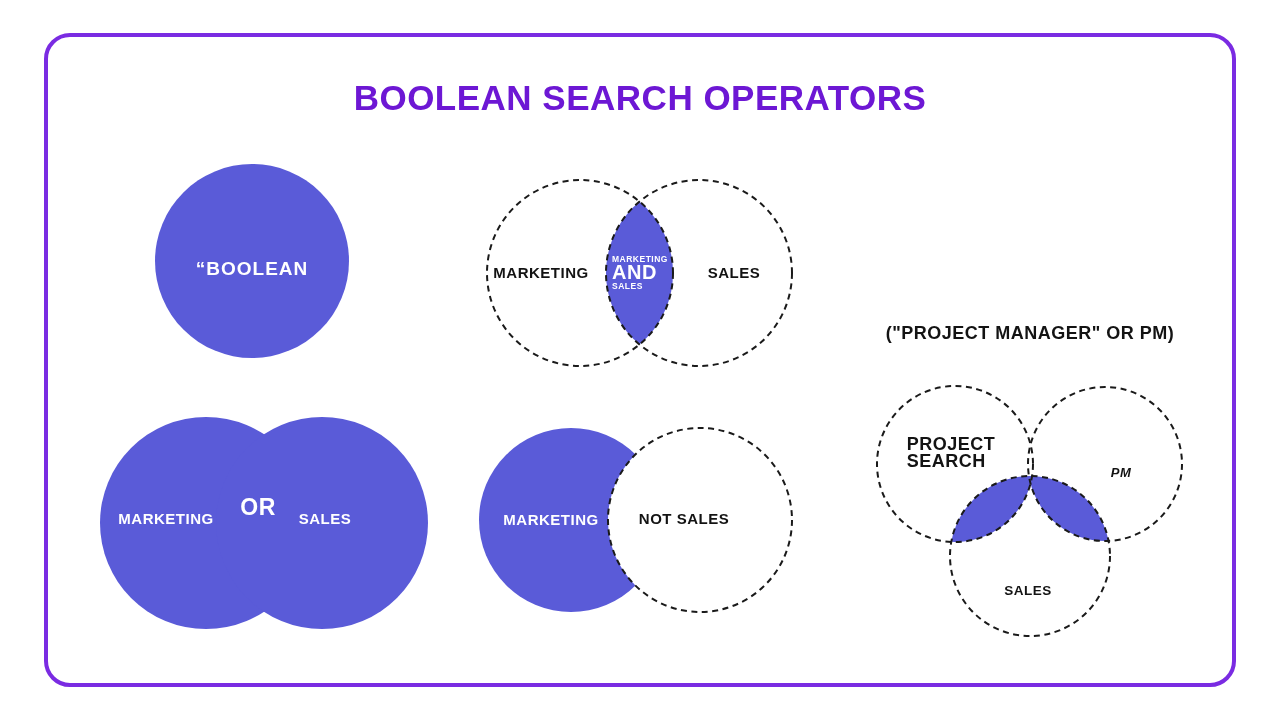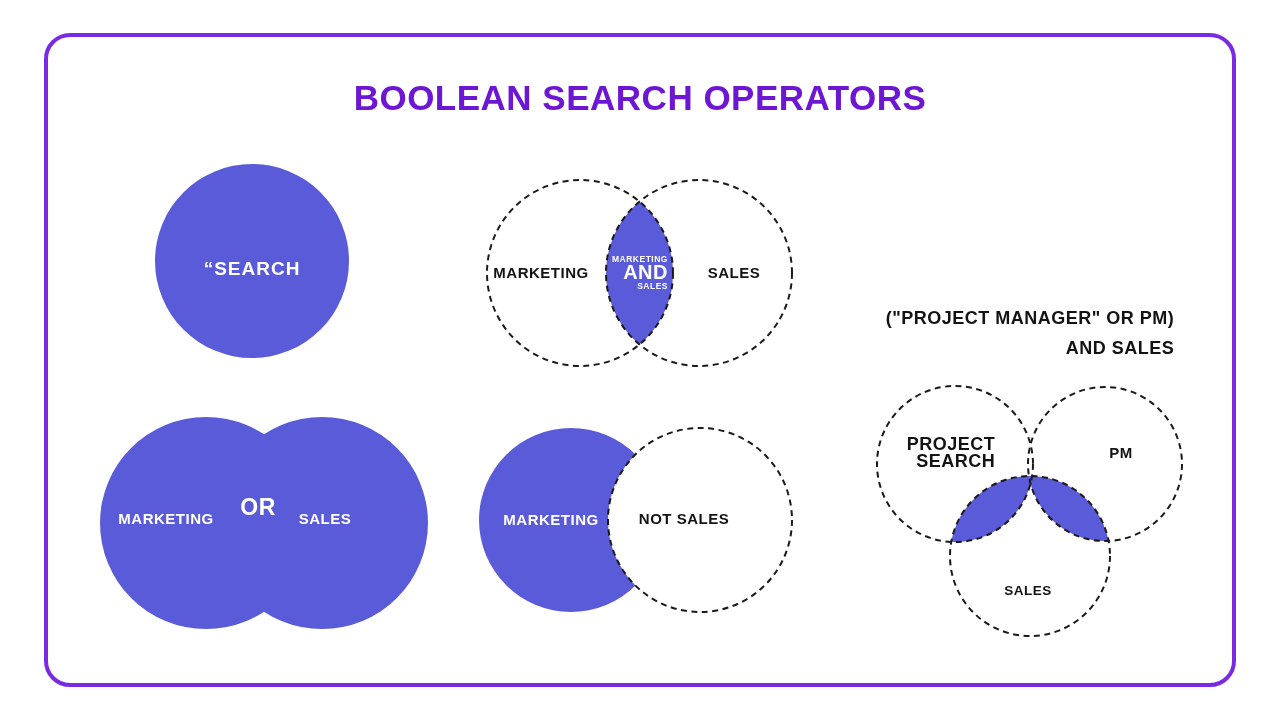--- a/index.html
+++ b/index.html
@@ -27,21 +27,21 @@
     stroke-dasharray: 6 4.5;
   }
   .dashed-stroke {
     stroke: #1a1a1a;
     stroke-width: 2;
     stroke-dasharray: 6 4.5;
   }
   .label {
     position: absolute;
     transform: translate(-50%, -50%);
-    text-align: right;
+    text-align: left;
     font-weight: bold;
     white-space: nowrap;
     letter-spacing: 0.5px;
   }
   .line { display: block; }
   .t-white { color: #ffffff; }
   .t-ink { color: var(--ink); }
   .title {
     margin: 0;
     font-size: 35px;
@@ -82,43 +82,42 @@
     <circle cx="571" cy="520" r="92" class="fill-accent"></circle>
     <circle cx="700" cy="520" r="92" class="fill-white dashed-stroke"></circle>
 
     <circle cx="1030" cy="556" r="80" class="fill-accent" clip-path="url(#clipUnionAB)"></circle>
     <circle cx="955" cy="464" r="78" class="dashed"></circle>
     <circle cx="1105" cy="464" r="77" class="dashed"></circle>
     <circle cx="1030" cy="556" r="80" class="dashed"></circle>
   </svg>
 
   <div class="label t-white" style="left:252px; top:268px; font-size:19px; line-height:37px; letter-spacing:1px;">
-    <span class="line">“SEARCH</span>
+    <span class="line">“BOOLEAN</span>
   </div>
 
   <div class="label t-ink" style="left:541px; top:272px; font-size:15px;">MARKETING</div>
   <div class="label t-ink" style="left:734px; top:272px; font-size:15px;">SALES</div>
   <div class="label t-white" style="left:640px; top:272px;">
     <span class="line" style="font-size:8.5px; line-height:10px;">MARKETING</span>
     <span class="line" style="font-size:20px; line-height:17px;">AND</span>
     <span class="line" style="font-size:8.5px; line-height:10px;">SALES</span>
   </div>
 
   <div class="label t-white" style="left:166px; top:518px; font-size:15px;">MARKETING</div>
   <div class="label t-white" style="left:258px; top:507px; font-size:23px;">OR</div>
   <div class="label t-white" style="left:325px; top:518px; font-size:15px;">SALES</div>
 
   <div class="label t-white" style="left:551px; top:519px; font-size:15px;">MARKETING</div>
   <div class="label t-ink" style="left:684px; top:518px; font-size:15px;">NOT SALES</div>
 
   <div class="label t-ink" style="left:1030px; top:333px; font-size:18px; line-height:30px;">
     <span class="line">("PROJECT MANAGER" OR PM)</span>
-    <span class="line">AND SALES</span>
   </div>
 
   <div class="label t-ink" style="left:951px; top:453px; font-size:18px; line-height:17px;">
     <span class="line">PROJECT</span>
     <span class="line">SEARCH</span>
   </div>
-  <div class="label t-ink" style="left:1121px; top:452px; font-size:15px;">PM</div>
+  <div class="label t-ink" style="left:1121px; top:472px; font-size:13px;font-style:italic;">PM</div>
   <div class="label t-ink" style="left:1028px; top:590px; font-size:13.5px;">SALES</div>
 
 </div>
 
 </body></html>

